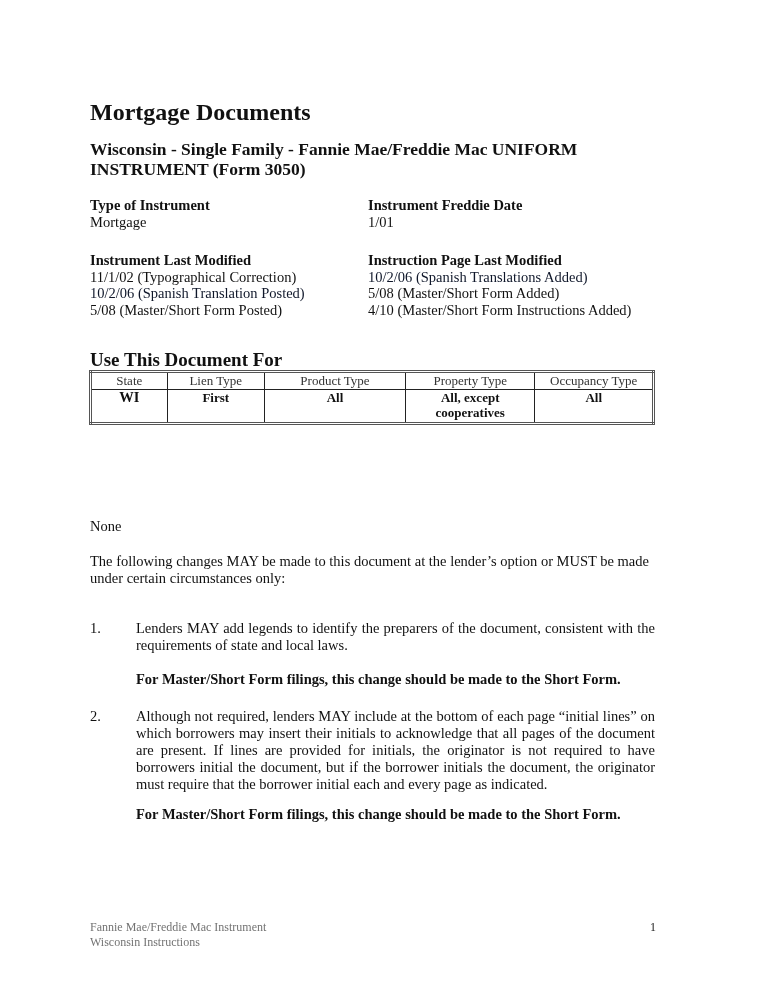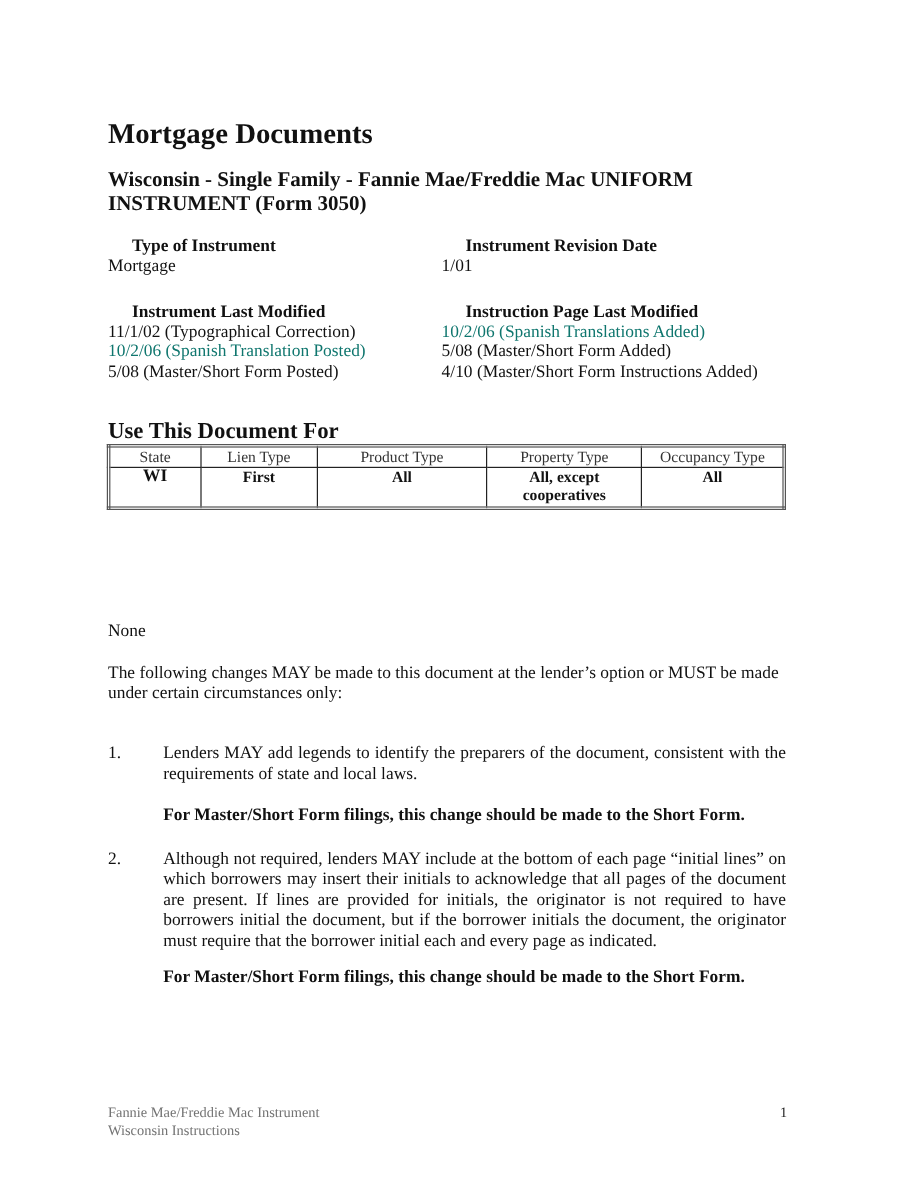--- a/index.html
+++ b/index.html
@@ -10,22 +10,22 @@
     .page { position: absolute; left: 0; top: 0; width: 768px; height: 994px; }
     h1 {
       position: absolute; left: 90px; top: 98px; margin: 0;
       font-size: 24px; font-weight: bold; line-height: 28px;
     }
     .subtitle {
       position: absolute; left: 90px; top: 139px; width: 560px; margin: 0;
       font-size: 17.5px; font-weight: bold; line-height: 20px;
     }
     .field { position: absolute; font-size: 14.5px; line-height: 16.5px; }
-    .field .label { font-weight: bold; margin-left: 20px; }
-    .red { color: #0f766e; }
+    .field .label { font-weight: bold; }
+    .red { color: #0f172a; }
     .section-label {
       position: absolute; left: 90px; top: 352px;
       font-size: 19px; font-weight: bold; line-height: 16px;
     }
     table.use {
       position: absolute; left: 89px; top: 370px; width: 566px;
       border-collapse: collapse;
       border: 3px double #555;
       font-size: 13px; line-height: 15px;
     }
@@ -56,21 +56,21 @@
 
   <h1>Mortgage Documents</h1>
   <p class="subtitle">Wisconsin - Single Family - Fannie Mae/Freddie Mac UNIFORM INSTRUMENT (Form 3050)</p>
 
   <div class="field" style="left:90px; top:197px;">
     <div class="label">Type of Instrument</div>
     <div>Mortgage</div>
   </div>
 
   <div class="field" style="left:368px; top:197px;">
-    <div class="label">Instrument Revision Date</div>
+    <div class="label">Instrument Freddie Date</div>
     <div>1/01</div>
   </div>
 
   <div class="field" style="left:90px; top:252px;">
     <div class="label">Instrument Last Modified</div>
     <div>11/1/02 (Typographical Correction)</div>
     <div class="red">10/2/06 (Spanish Translation Posted)</div>
     <div>5/08 (Master/Short Form Posted)</div>
   </div>
 

